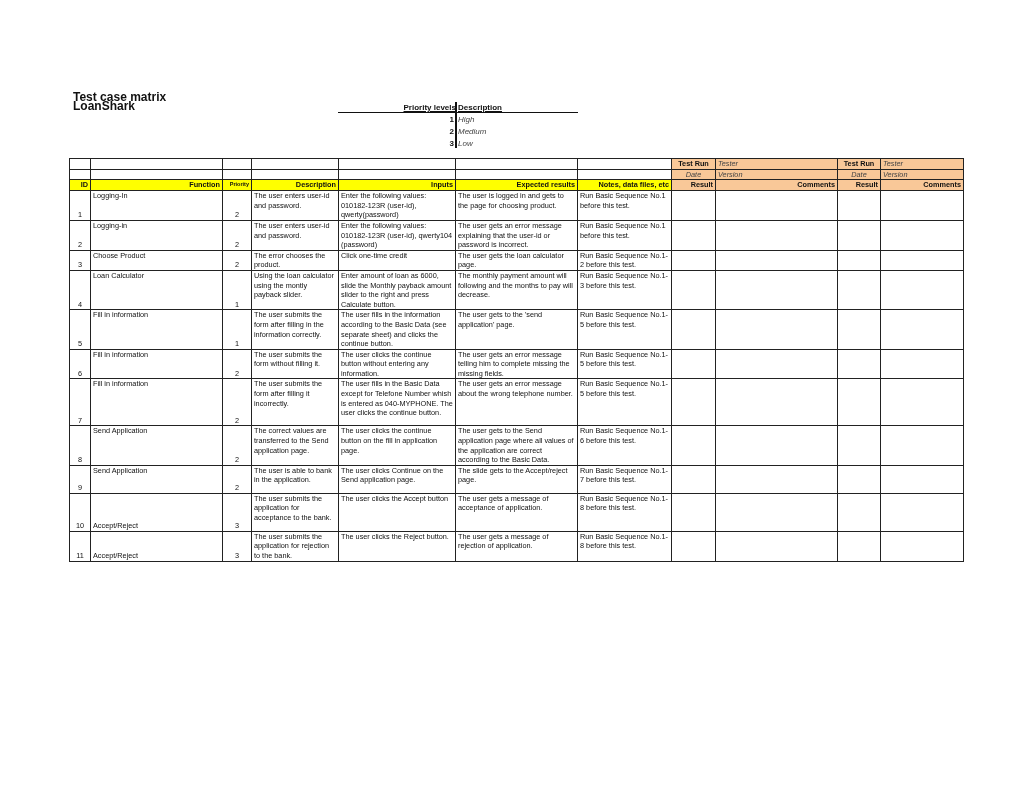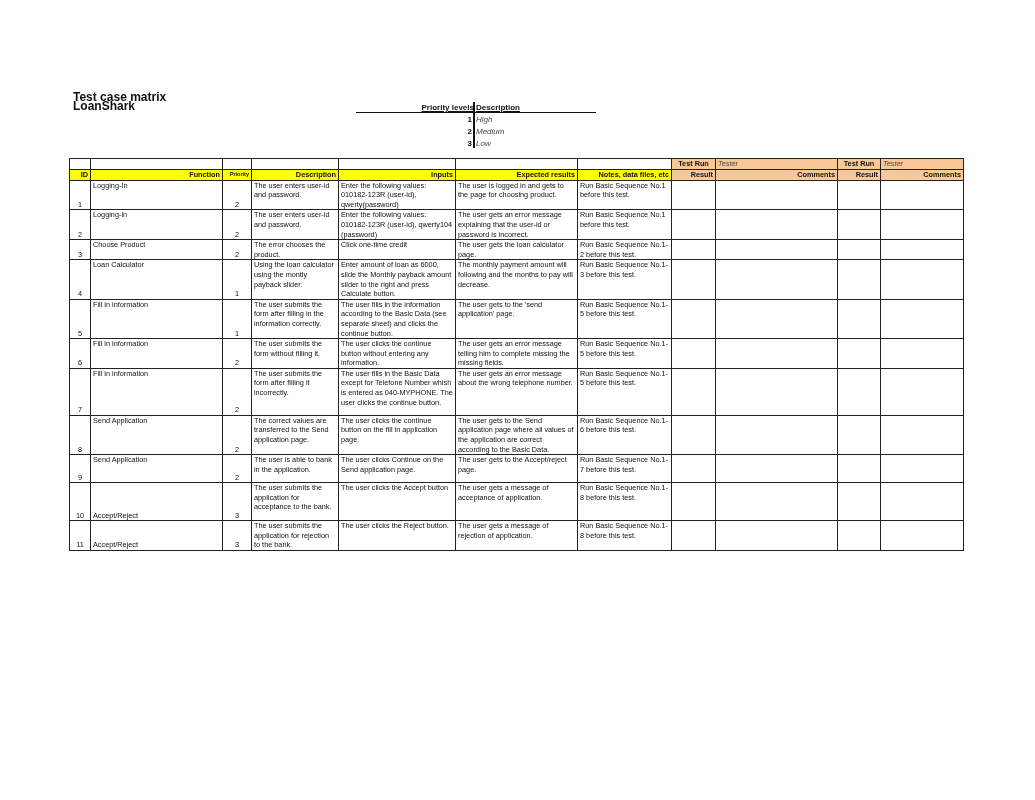--- a/index.html
+++ b/index.html
@@ -1,19 +1,19 @@
 <!DOCTYPE html>
 <html><head>
 <meta charset="utf-8">
 <style>
   html, body { margin: 0; padding: 0; background: #ffffff; }
   body { width: 1035px; height: 800px; position: relative; overflow: hidden;
          font-family: "Liberation Sans", sans-serif; color: #111; }
   .doc-title { position: absolute; left: 73px; top: 93px; font-size: 12px; font-weight: bold; line-height: 9px; }
-  .legend { position: absolute; left: 356px; top: 102px; width: 240px; font-size: 8px; }
+  .legend { position: absolute; left: 338px; top: 102px; width: 240px; font-size: 8px; }
   .legend-head { position: relative; height: 10px; border-bottom: 1.5px solid #111; }
   .legend-head .lvl { position: absolute; right: 122px; top: 1px; font-weight: bold; text-decoration: underline; }
   .legend-head .desc { position: absolute; left: 120px; top: 1px; font-weight: bold; text-decoration: underline; }
   .legend-vline { position: absolute; left: 117px; top: 0; width: 1.5px; height: 46px; background: #111; }
   .legend-row { position: relative; height: 12px; }
   .legend-row .num { position: absolute; right: 124px; top: 2px; font-weight: bold; }
   .legend-row .txt { position: absolute; left: 120px; top: 2px; font-style: italic; color: #444; }
 
   table.matrix { position: absolute; left: 69px; top: 158px; border-collapse: collapse;
                  table-layout: fixed; font-size: 7.3px; line-height: 9.6px; }
@@ -81,20 +81,33 @@
         <td></td>
         <td></td>
     <td></td>
         <td></td>
         <td></td>
     <td class="org bold ctr">Test Run</td>
     <td class="org it">Tester</td>
     <td class="org bold ctr">Test Run</td>
     <td class="org it">Tester</td>
   </tr>
+  <tr class="h2">
+    <td></td>
+        <td></td>
+        <td></td>
+        <td></td>
+    <td></td>
+        <td></td>
+        <td></td>
+    <td class="org it ctr">Date</td>
+    <td class="org it">Version</td>
+    <td class="org it ctr">Date</td>
+    <td class="org it">Version</td>
+  </tr>
   <tr class="h3">
     <td class="yel">ID</td>
     <td class="yel">Function</td>
     <td class="yel prihead">Priority</td>
     <td class="yel">Description</td>
     <td class="yel">Inputs</td>
     <td class="yel">Expected results</td>
     <td class="yel">Notes, data files, etc</td>
     <td class="org">Result</td>
     <td class="org left">Comments</td>
@@ -205,21 +218,21 @@
         <td></td>
     <td></td>
         <td></td>
   </tr>
   <tr style="height:28px">
     <td class="id">9</td>
     <td>Send Application</td>
     <td class="pri">2</td>
     <td>The user is able to bank in the application.</td>
     <td>The user clicks Continue on the Send application page.</td>
-    <td>The user gets to the Accept/reject page.</td>
+    <td>The slide gets to the Accept/reject page.</td>
     <td>Run Basic Sequence No.1-7 before this test.</td>
     <td></td>
         <td></td>
     <td></td>
         <td></td>
   </tr>
   <tr style="height:38px">
     <td class="id">10</td>
     <td class="fn-bottom">Accept/Reject</td>
     <td class="pri">3</td>

